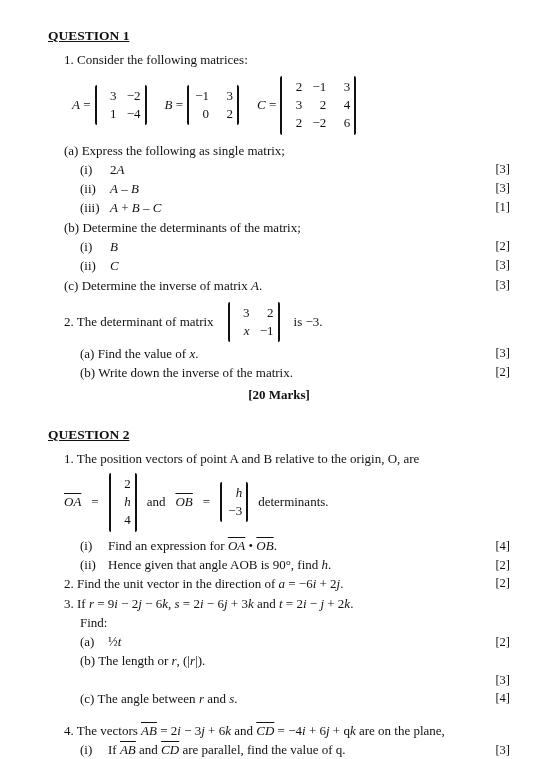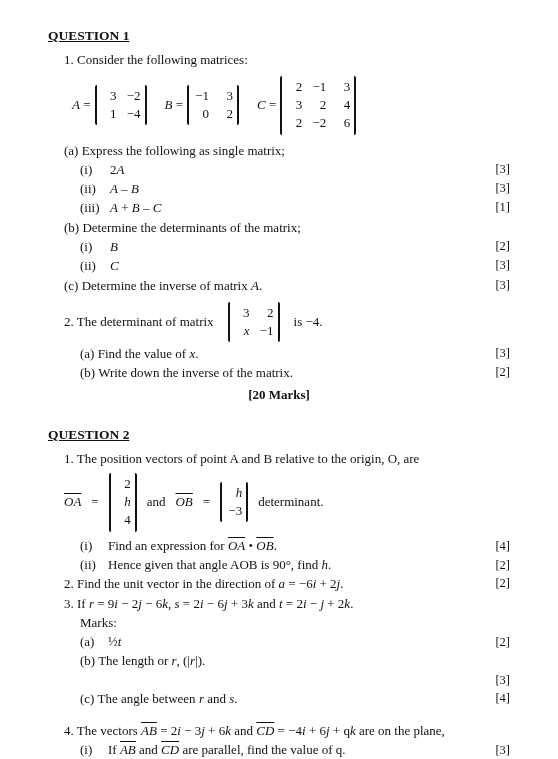--- a/index.html
+++ b/index.html
@@ -185,21 +185,21 @@
     <div class="matrix-bracket" style="margin: 0 4px;">
       <div class="matrix-row">
         <span class="matrix-cell">3</span>
         <span class="matrix-cell">2</span>
       </div>
       <div class="matrix-row">
         <span class="matrix-cell"><em>x</em></span>
         <span class="matrix-cell">−1</span>
       </div>
     </div>
-    <span>is −4.</span>
+    <span>is −3.</span>
   </div>
   <div class="row indent2" style="margin-top:4px">
     <span>(a) Find the value of <em>x</em>.</span>
     <span class="marks">[3]</span>
   </div>
   <div class="row indent2">
     <span>(b) Write down the inverse of the matrix.</span>
     <span class="marks">[2]</span>
   </div>
 
@@ -231,21 +231,21 @@
     <span style="text-decoration:overline"><em>OB</em></span>
     <span>=</span>
     <div class="matrix-bracket">
       <div class="matrix-row">
         <span class="matrix-cell"><em>h</em></span>
       </div>
       <div class="matrix-row">
         <span class="matrix-cell">−3</span>
       </div>
     </div>
-    <span>determinant.</span>
+    <span>determinants.</span>
   </div>
 
   <div class="row indent2" style="gap:4px; align-items:baseline;">
     <span style="min-width:24px">(i)</span>
     <span>Find an expression for <span style="text-decoration:overline"><em>OA</em></span> • <span style="text-decoration:overline"><em>OB</em></span>.</span>
     <span class="marks">[4]</span>
   </div>
 
   <div class="row indent2" style="gap:4px; align-items:baseline;">
     <span style="min-width:24px">(ii)</span>
@@ -255,21 +255,21 @@
 
   <div class="row indent1" style="margin-top:0; gap:0;">
     <span>2.  Find the unit vector in the direction of <em>a</em> = −6<em>i</em> + 2<em>j</em>.</span>
     <span class="marks">[2]</span>
   </div>
 
   <div class="row indent1" style="margin-top:4px; flex-wrap:wrap;">
     <span>3.  If <em>r</em> = 9<em>i</em> − 2<em>j</em> − 6<em>k</em>,  <em>s</em> = 2<em>i</em> − 6<em>j</em> + 3<em>k</em>  and  <em>t</em> = 2<em>i</em> − <em>j</em> + 2<em>k</em>.</span>
   </div>
   <div class="row indent2">
-    <span>Marks:</span>
+    <span>Find:</span>
   </div>
   <div class="row indent2" style="gap:4px; align-items:baseline;">
     <span style="min-width:24px">(a)</span>
     <span>½<em>t</em></span>
     <span class="marks">[2]</span>
   </div>
   <div class="row indent2" style="gap:4px; align-items:baseline;flex-direction:column;">
     <span>(b) The length or <em>r</em>, (|<em>r</em>|).</span>
     <span class="marks">[3]</span>
   </div>

